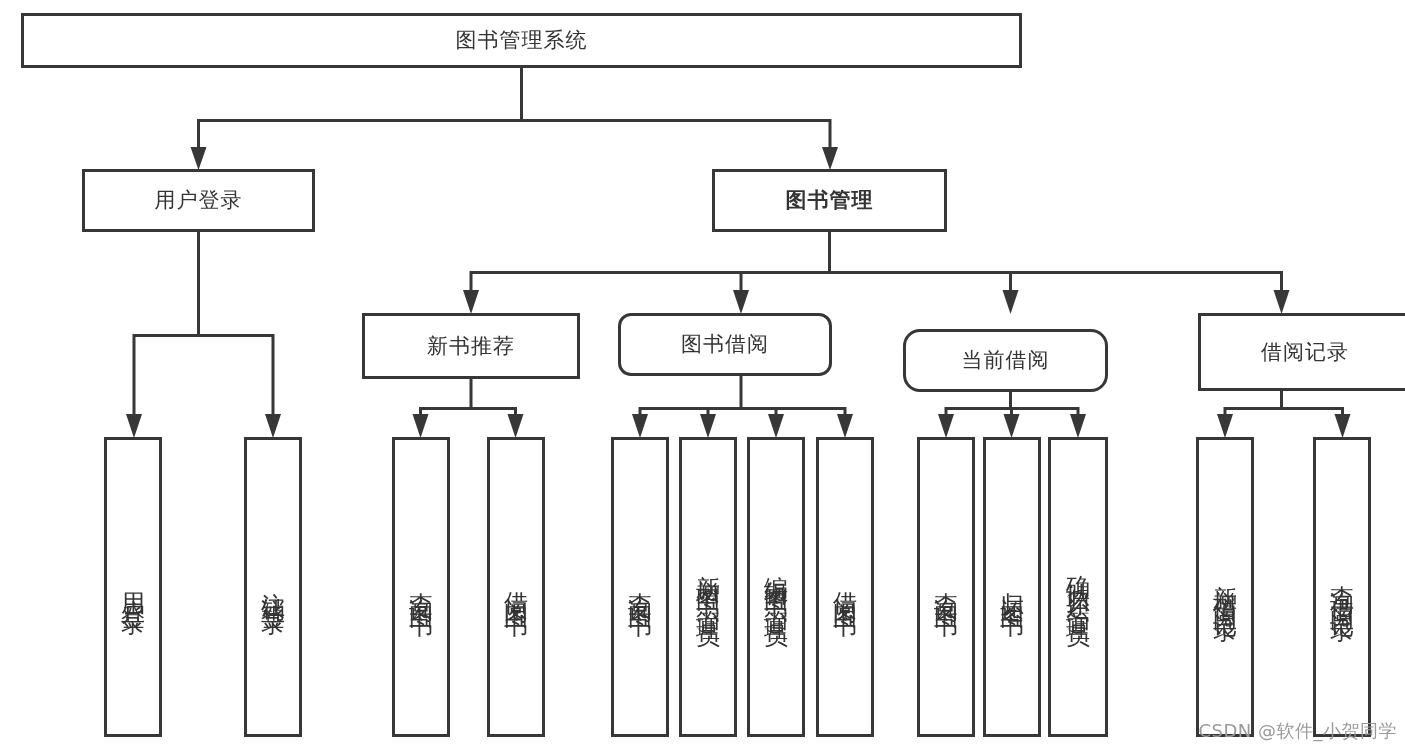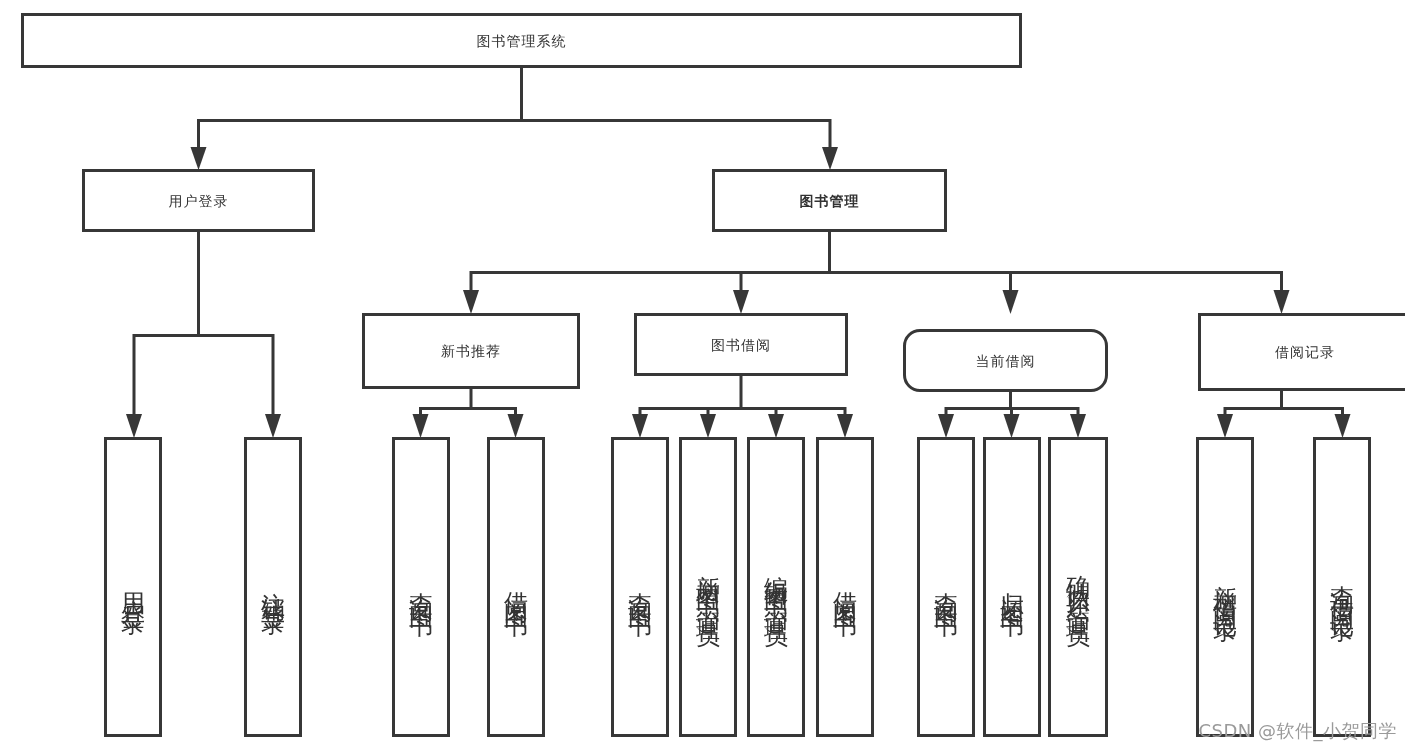--- a/index.html
+++ b/index.html
@@ -28,21 +28,21 @@
     box-sizing: border-box;
     background: #ffffff;
     border: 3px solid #373737;
     color: #333333;
     display: flex;
     align-items: center;
     justify-content: center;
     z-index: 2;
   }
   .hlabel {
-    font-size: 14px;
+    font-size: 21px;
     line-height: 1;
     white-space: nowrap;
     letter-spacing: 1px;
   }
   .leaf { width: 58px; top: 437px; height: 300px; }
   .vlabel {
     writing-mode: vertical-rl;
     text-orientation: mixed;
     font-size: 24px;
     line-height: 1;
@@ -114,24 +114,24 @@
     <span class="hlabel">图书管理系统</span>
   </div>
 
   <div class="node" style="left:82px; top:169px; width:233px; height:63px;">
     <span class="hlabel">用户登录</span>
   </div>
   <div class="node" style="left:712px; top:169px; width:235px; height:63px;font-weight:bold;">
     <span class="hlabel">图书管理</span>
   </div>
 
-  <div class="node" style="left:362px; top:313px; width:218px; height:76px;">
+  <div class="node" style="left:362px; top:313px; width:218px; height:66px;">
     <span class="hlabel">新书推荐</span>
   </div>
-  <div class="node" style="left:634px; top:313px; width:214px; height:63px;">
+  <div class="node" style="left:618px; top:313px; width:214px; height:63px;border-radius:13px;">
     <span class="hlabel">图书借阅</span>
   </div>
   <div class="node" style="left:903px; top:329px; width:205px; height:63px;border-radius:17px;">
     <span class="hlabel">当前借阅</span>
   </div>
   <div class="node" style="left:1174px; top:313px; width:214px; height:78px;margin-left:24px;">
     <span class="hlabel">借阅记录</span>
   </div>
 
   <div class="node leaf" style="left:104px;">

